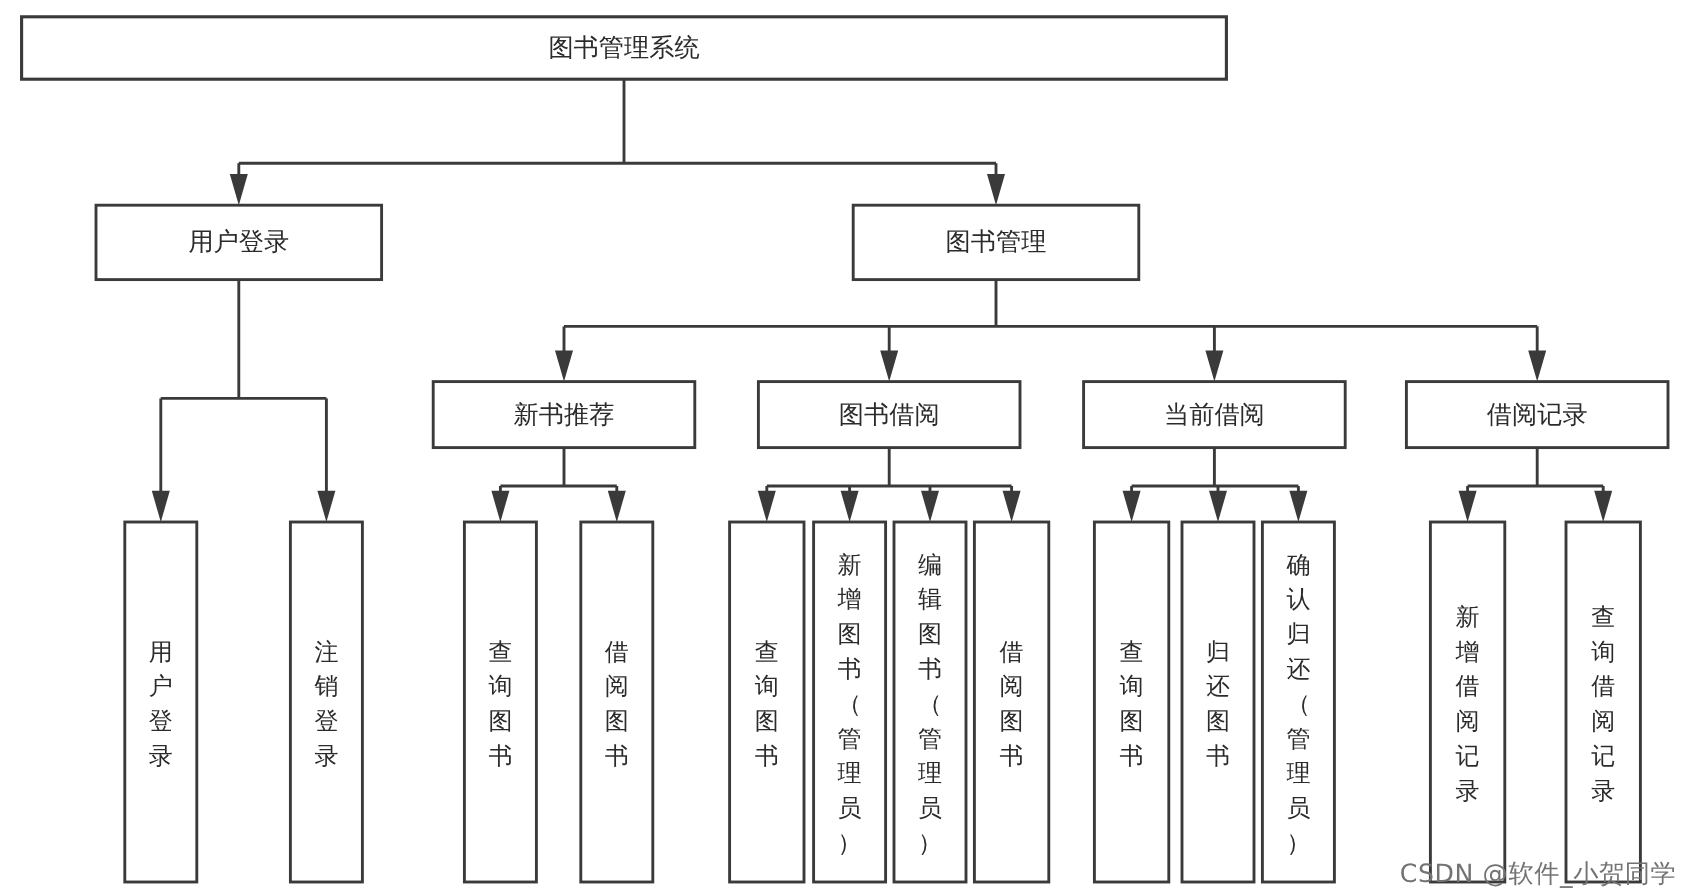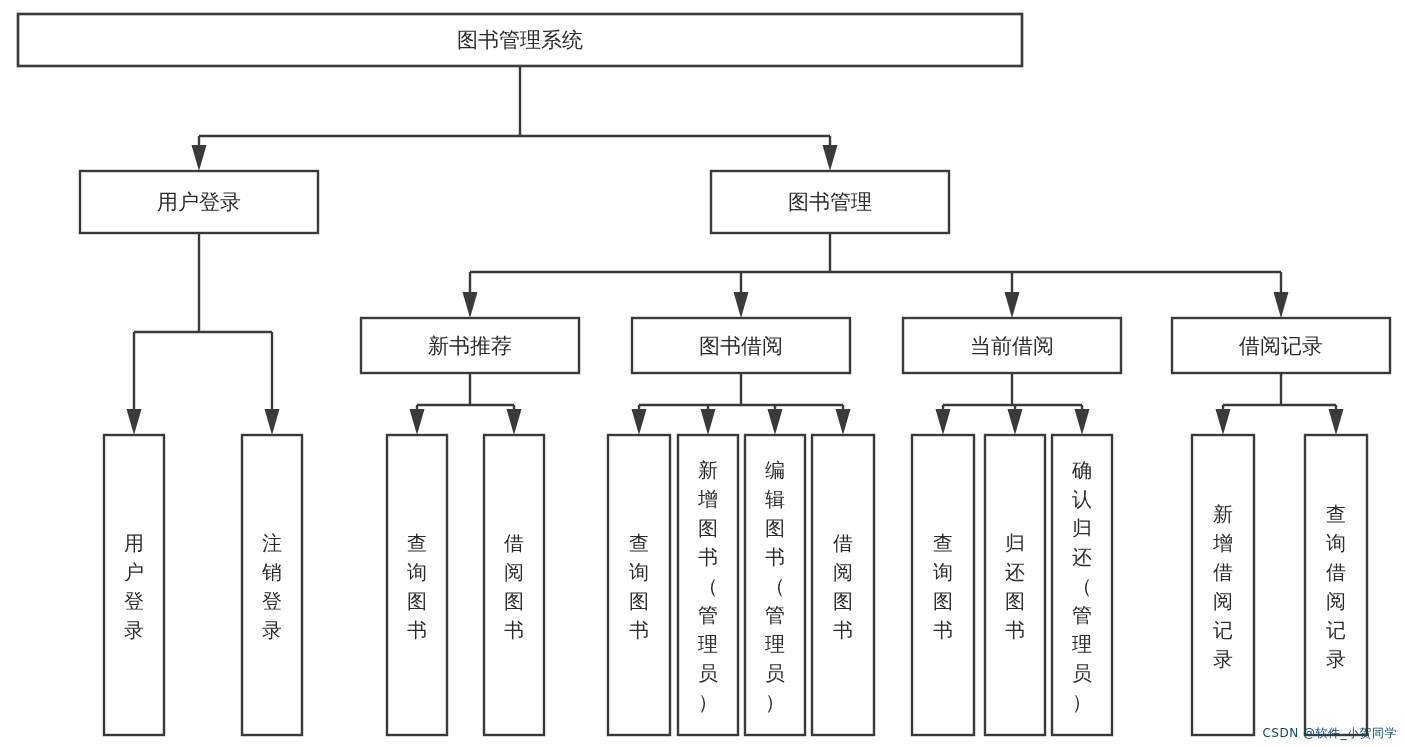--- a/index.html
+++ b/index.html
@@ -53,22 +53,22 @@
     fill: #2b2b2b;
     font-family: "DejaVu Sans", "Liberation Sans", sans-serif;
     font-size: 20px;
     text-anchor: middle;
   }
   .watermark {
     position: absolute;
     right: 8px;
     bottom: 5px;
     font-family: "DejaVu Sans", "Liberation Sans", sans-serif;
-    font-size: 12px;
-    color: #0c4a6e;
+    font-size: 21px;
+    color: #737373;
     letter-spacing: 0.5px;
     white-space: nowrap;
     user-select: none;
     text-align: center;
   }
 </style>
 </head>
 <body>
 
 <div id="diagram-root">

